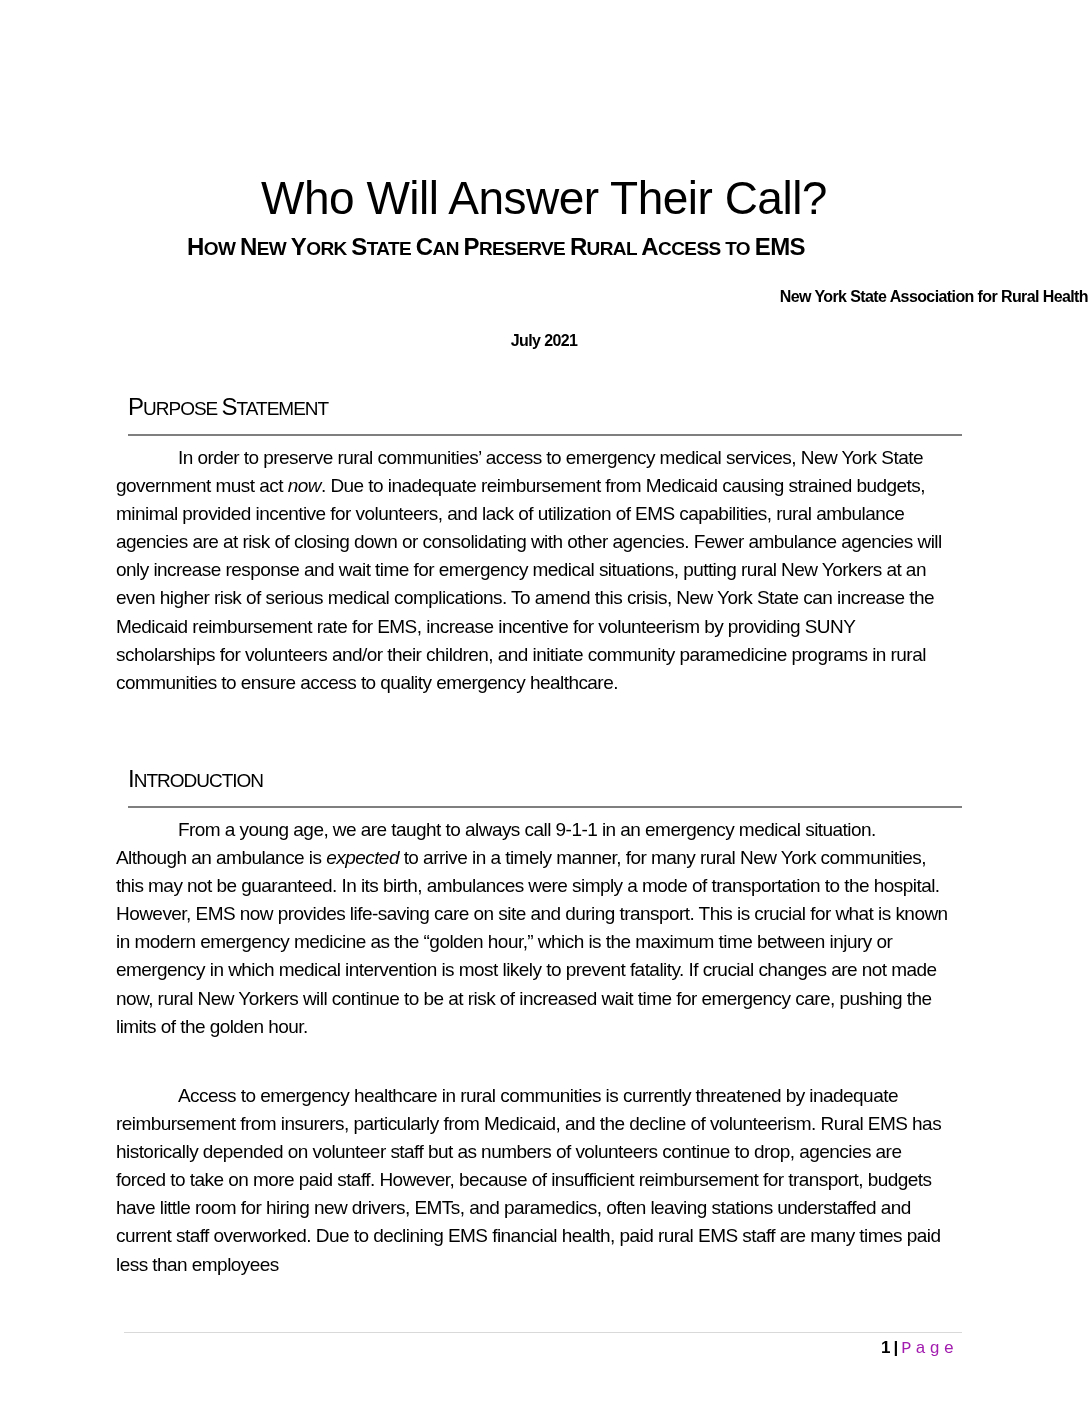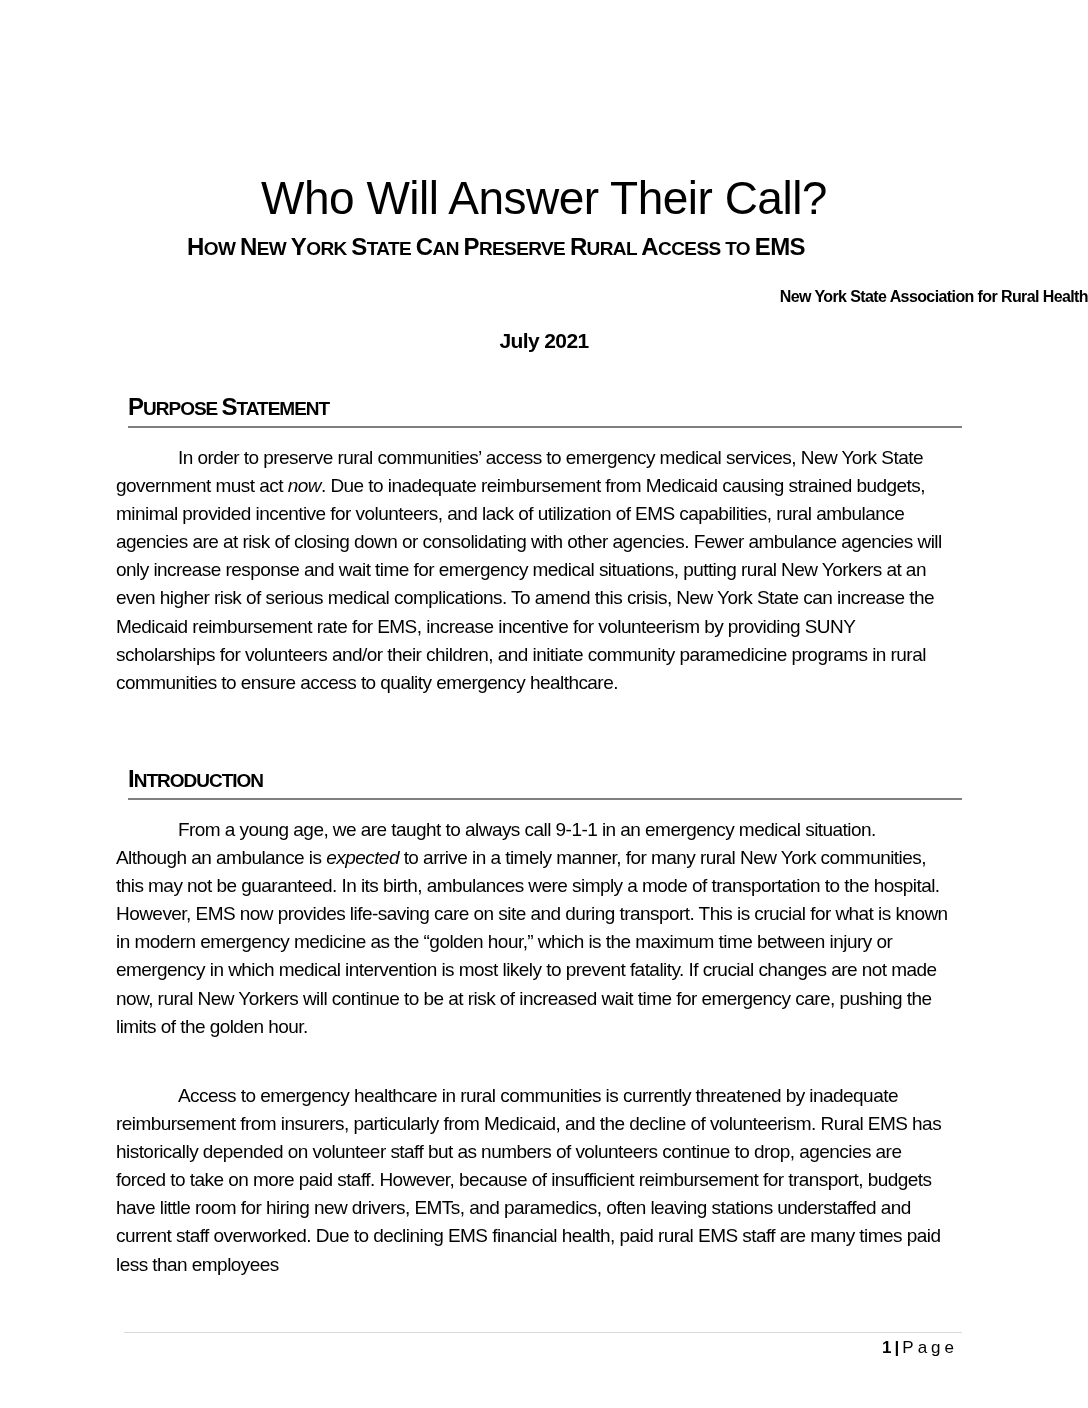--- a/index.html
+++ b/index.html
@@ -8,33 +8,33 @@
   .page { position: absolute; left: 0; top: 0; width: 1088px; height: 1408px; margin-top: 38px; }
   .title { position: absolute; left: 0; width: 1088px; top: 130px; text-align: center;
            font-size: 46px; font-weight: normal; letter-spacing: -0.5px; line-height: 60px; margin: 0; }
   .subtitle { position: absolute; left: 0; width: 992px; top: 192px; text-align: center;
               font-size: 24px; font-weight: bold; line-height: 34px; margin: 0; letter-spacing: -0.6px; }
   .subtitle .big { font-size: 24px; }
   .subtitle .sc { font-size: 19px; }
   .org { position: absolute; left: 0; width: 1088px; top: 247px; text-align: right;
          font-size: 16px; font-weight: bold; line-height: 24px; letter-spacing: -0.6px; }
   .date { position: absolute; left: 0; width: 1088px; top: 291px; text-align: center;
-          font-size: 21px; font-weight: bold; line-height: 24px; letter-spacing: -0.6px; }
+          font-size: 16px; font-weight: bold; line-height: 24px; letter-spacing: -0.6px; }
   .section-head { position: absolute; left: 128px; width: 834px; margin: 0;
-                  font-size: 24px; font-weight: bold; line-height: 34px; letter-spacing: -1px;
-                  border-bottom: 2px solid #7f7f7f; padding-bottom: 0; }
+                  font-size: 24px; font-weight: normal; line-height: 34px; letter-spacing: -1px;
+                  border-bottom: 2px solid #7f7f7f; padding-bottom: 8px; }
   .section-head .sc { font-size: 19px; }
   .para { position: absolute; left: 116px; width: 834px; margin: 0;
           font-size: 19px; line-height: 28.1px; letter-spacing: -0.55px; text-indent: 62px; }
   .footer-rule { position: absolute; left: 124px; width: 838px; top: 1294px; height: 0;
                  border-top: 1px solid #d9d9d9; }
   .footer { position: absolute; right: 130px; top: 1298px; font-size: 17px; line-height: 24px; }
   .footer .num { font-weight: bold; }
   .footer .sep { font-weight: bold; margin: 0 3px; }
-  .footer .pg { color: #000000; letter-spacing: 4px; }
+  .footer .pg { color: #a21caf; letter-spacing: 4px; font-family: Liberation Mono, monospace; }
 </style>
 </head>
 <body>
 
 <div class="page">
 
   <h1 class="title">Who Will Answer Their Call?</h1>
 
   <div class="subtitle">
     <span><span class="big">H</span><span class="sc">OW </span></span><span><span class="big">N</span><span class="sc">EW </span></span><span><span class="big">Y</span><span class="sc">ORK </span></span><span><span class="big">S</span><span class="sc">TATE </span></span><span><span class="big">C</span><span class="sc">AN </span></span><span><span class="big">P</span><span class="sc">RESERVE </span></span><span><span class="big">R</span><span class="sc">URAL </span></span><span><span class="big">A</span><span class="sc">CCESS TO </span></span><span><span class="big">EMS</span><span class="sc"></span></span>

